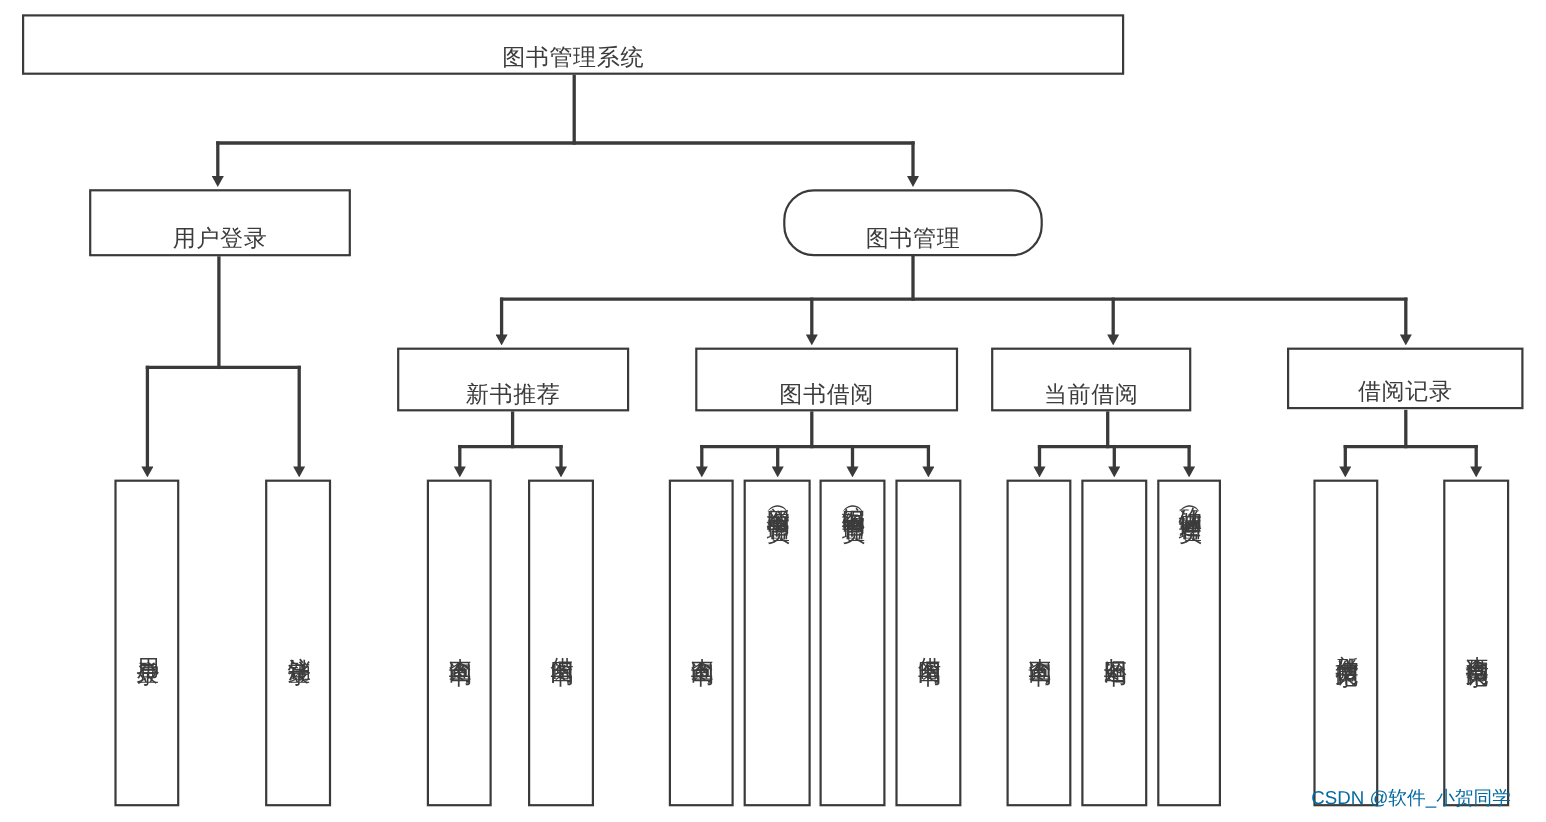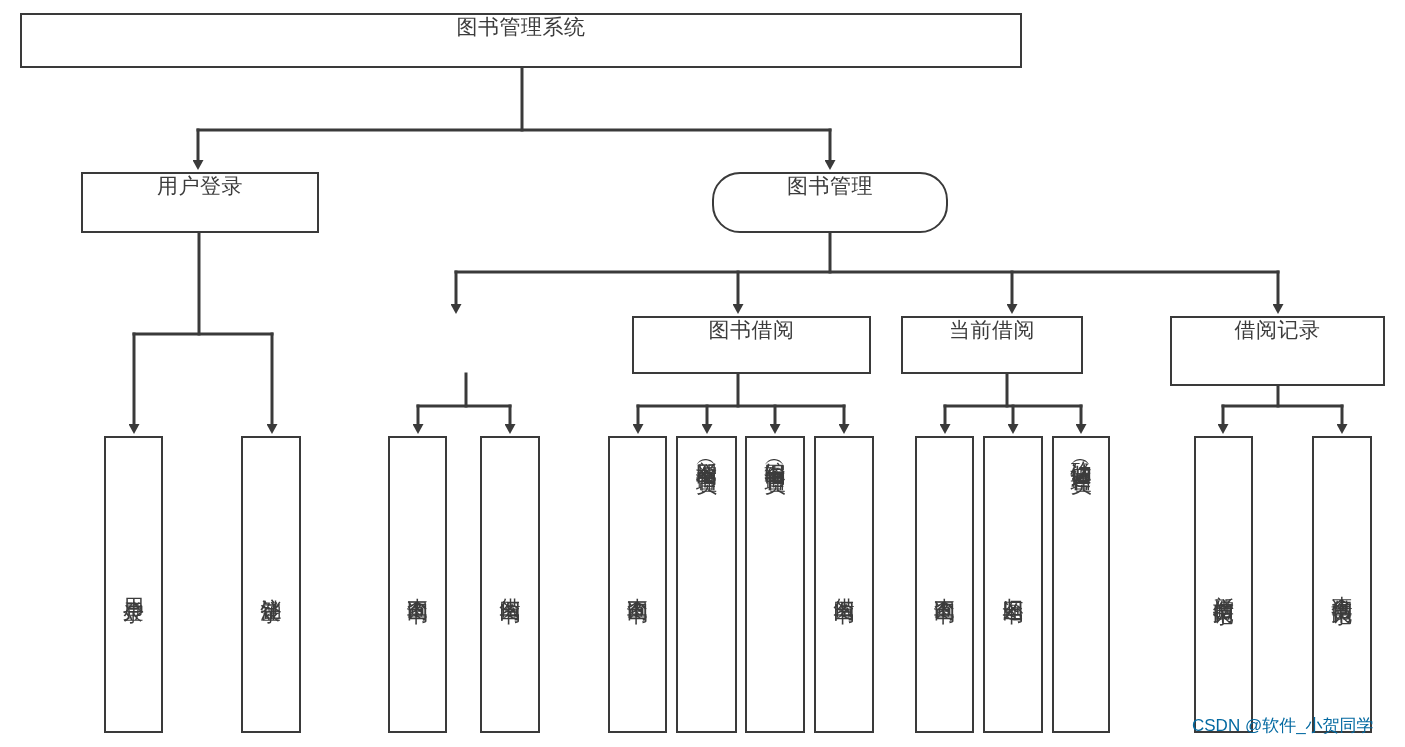--- a/index.html
+++ b/index.html
@@ -24,21 +24,21 @@
     width: 1405px;
     height: 747px;
     pointer-events: none;
   }
   .node {
     position: absolute;
     box-sizing: border-box;
     background: #ffffff;
     border: 2px solid #3a3a3a;
     display: flex;
-    align-items: flex-start;
+    align-items: flex-end;
     justify-content: center;
     color: #3c3c3c;
     z-index: 2;
   }
   .node .label {
     font-size: 21px;
     line-height: 1.18;
     letter-spacing: 0.5px;
     white-space: nowrap;
     color: #3c3c3c;
@@ -131,27 +131,30 @@
     <span class="label">图书管理系统</span>
   </div>
 
   <div class="node" style="left: 81px; top: 172px; width: 238px; height: 61px;">
     <span class="label">用户登录</span>
   </div>
   <div class="node" style="left: 712px; top: 172px; width: 236px; height: 61px; border-radius: 28px;">
     <span class="label">图书管理</span>
   </div>
 
+  <div class="node" style="left: 361px; top: 316px; width: 211px; height: 58px;">
+    <span class="label">新书推荐</span>
+  </div>
   <div class="node" style="left: 632px; top: 316px; width: 239px; height: 58px;">
     <span class="label">图书借阅</span>
   </div>
   <div class="node" style="left: 901px; top: 316px; width: 182px; height: 58px;">
     <span class="label">当前借阅</span>
   </div>
-  <div class="node" style="left: 1170px; top: 316px; width: 215px; height: 70px;">
+  <div class="node" style="left: 1170px; top: 316px; width: 215px; height: 56px;">
     <span class="label">借阅记录</span>
   </div>
 
   <div class="node vert mid" style="left: 104px; top: 436px; width: 59px; height: 297px;">
     <span class="label">用户登录</span>
   </div>
   <div class="node vert mid" style="left: 241px; top: 436px; width: 60px; height: 297px;">
     <span class="label">注销登录</span>
   </div>
   <div class="node vert mid" style="left: 388px; top: 436px; width: 59px; height: 297px;">

